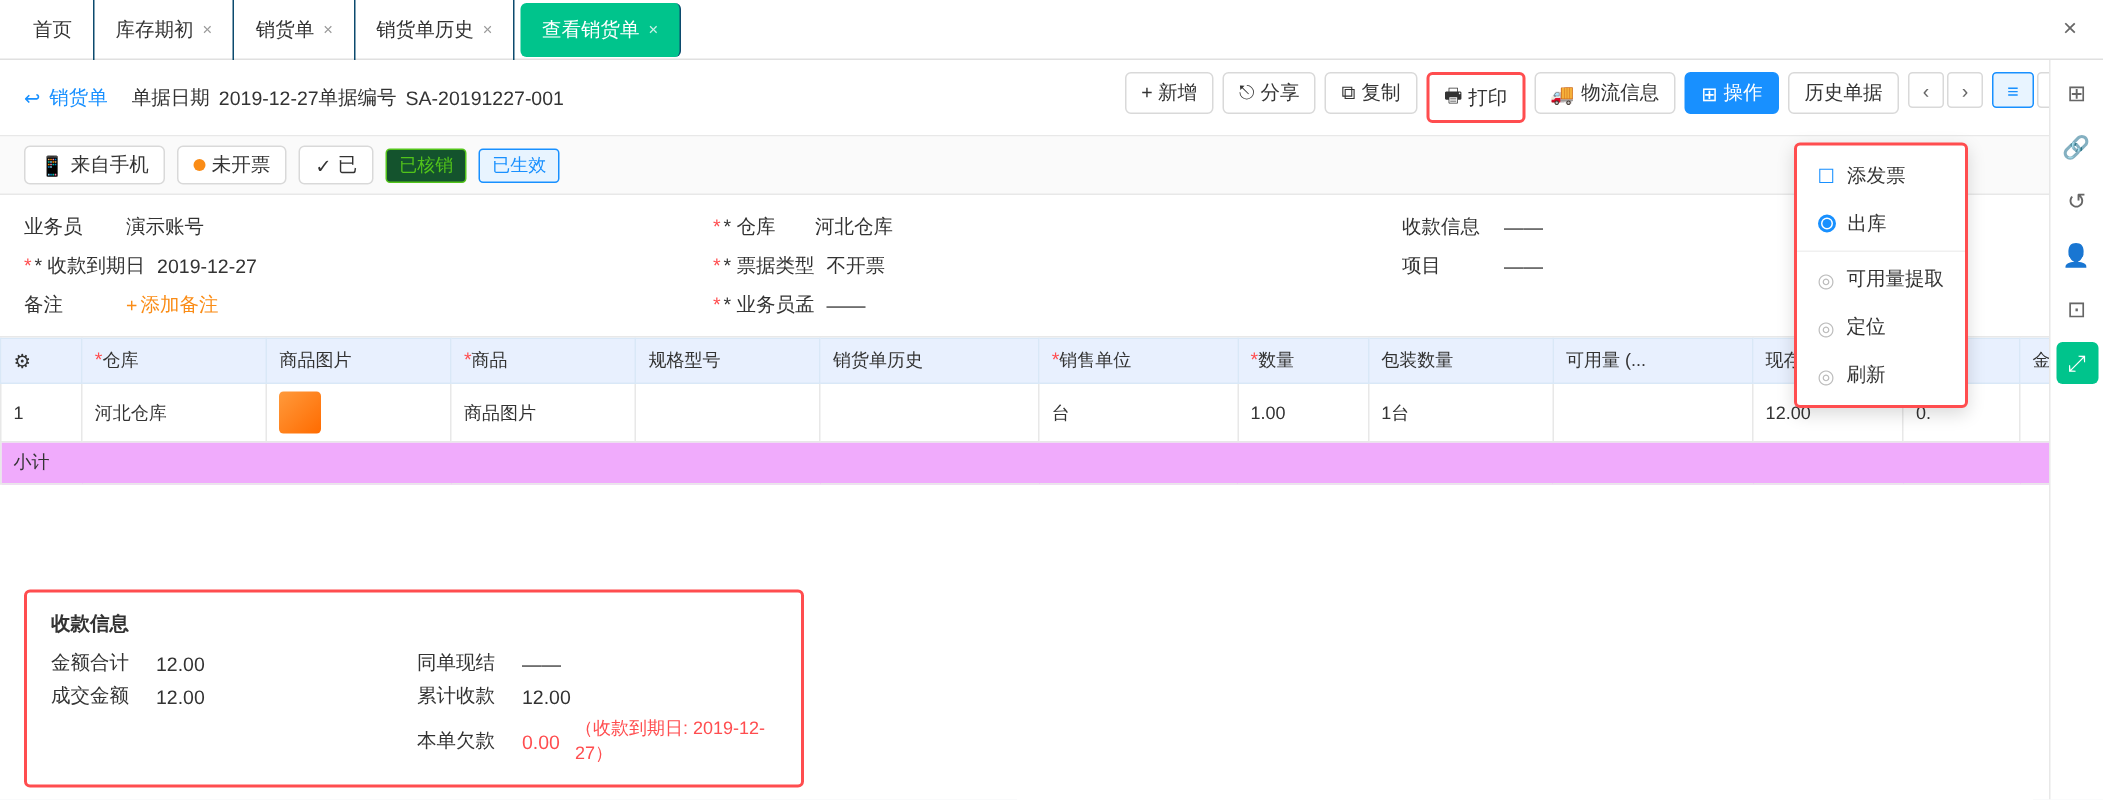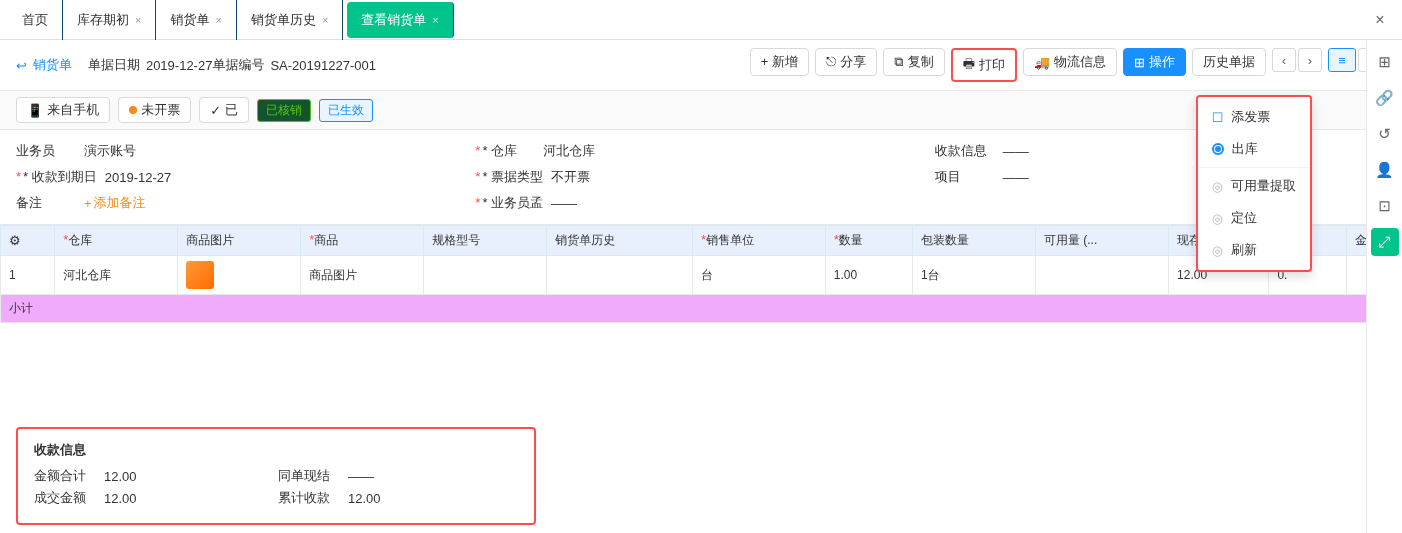--- a/index.html
+++ b/index.html
@@ -354,20 +354,25 @@
         </div>
         <div>
           <div class="bottom-row" style="margin-bottom:4px;">
             <span class="bottom-label">同单现结</span>
             <span class="bottom-value">——</span>
           </div>
           <div class="bottom-row" style="margin-bottom:4px;">
             <span class="bottom-label">累计收款</span>
             <span class="bottom-value">12.00</span>
           </div>
+          <div class="bottom-row">
+            <span class="bottom-label">本单欠款</span>
+            <span class="bottom-value red">0.00</span>
+            <span class="bottom-value date-red" style="font-size:12px;">（收款到期日: 2019-12-27）</span>
+          </div>
         </div>
       </div>
     </div>
 
   </div>
 
   <div class="dropdown-menu">
     <div class="dropdown-item">
       <span class="d-icon blue">☐</span>
       <span>添发票</span>

